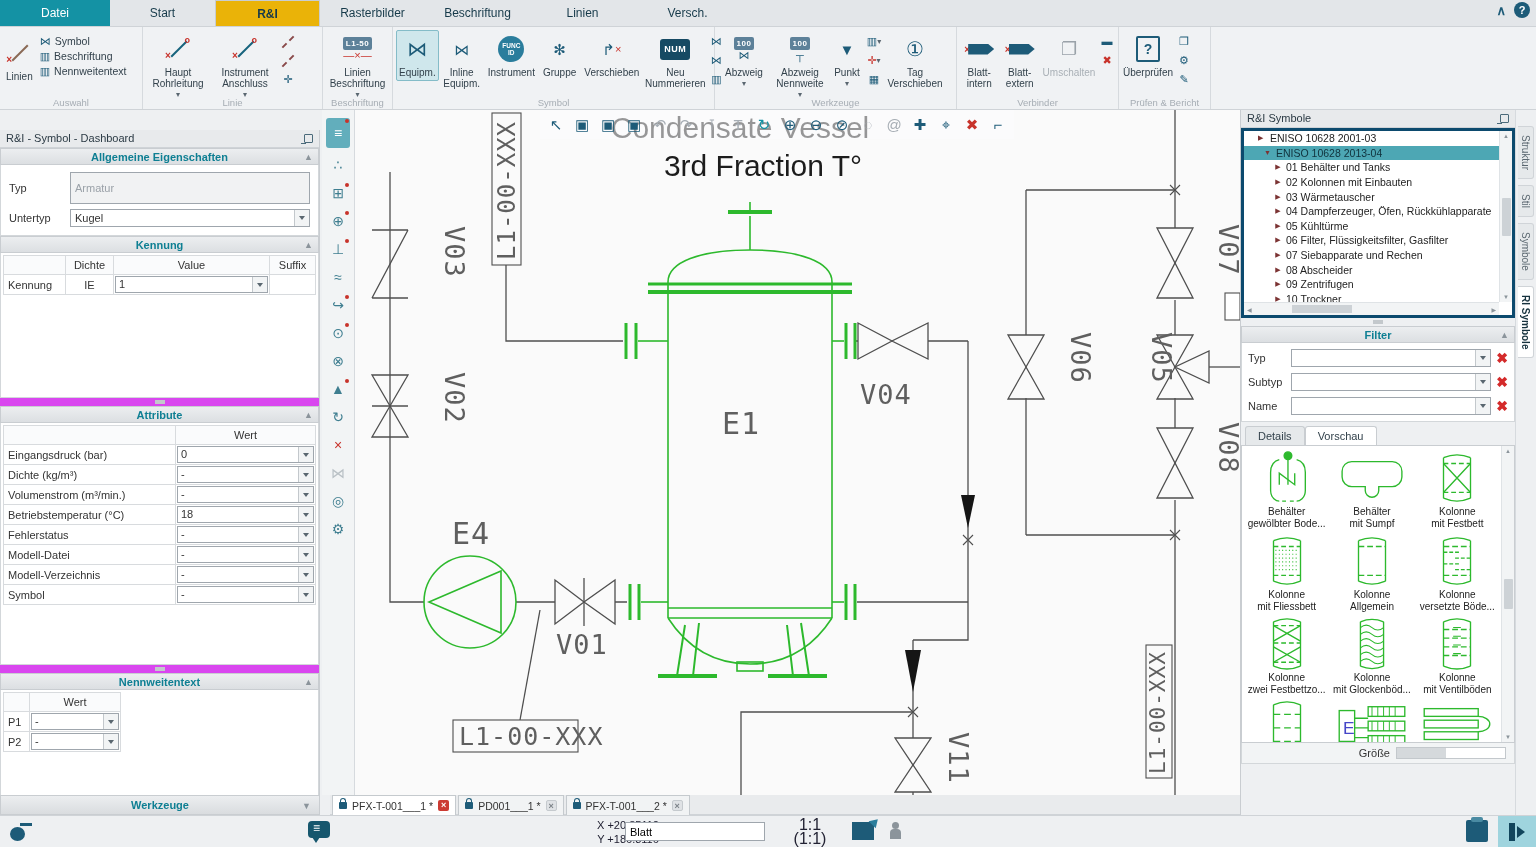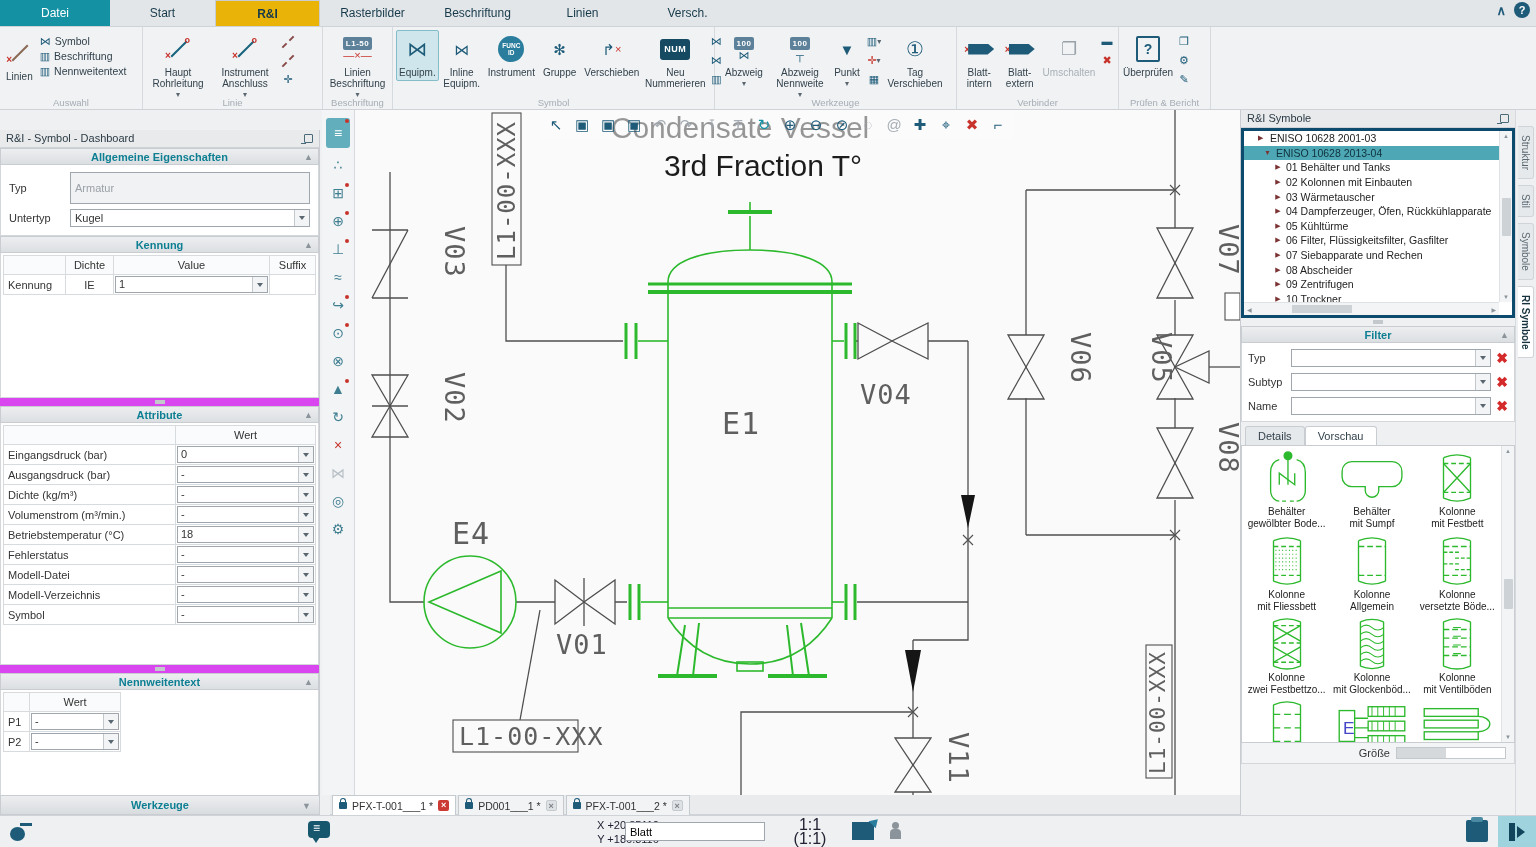--- a/index.html
+++ b/index.html
@@ -521,26 +521,20 @@
               <th style="width:172px"></th>
               <th>Wert</th>
             </tr>
         <tr>
               <td class="lab">Eingangsdruck (bar)</td>
             <td style="padding:1px">
                 <div class="vfield"><span>0</span><span class="sarr"></span></div>
               </td>
             </tr>
         <tr>
-              <td class="lab">Ausgangsdruck (bar)</td>
-            <td style="padding:1px">
-                <div class="vfield"><span ind="leftPanel.attribute.rows.1.v"></span><span>-</span><span class="sarr"></span></div>
-              </td>
-            </tr>
-        <tr>
               <td class="lab">Dichte (kg/m³)</td>
             <td style="padding:1px">
                 <div class="vfield"><span>-</span><span class="sarr"></span></div>
               </td>
             </tr>
         <tr>
               <td class="lab">Volumenstrom (m³/min.)</td>
             <td style="padding:1px">
                 <div class="vfield"><span>-</span><span class="sarr"></span></div>
               </td>

